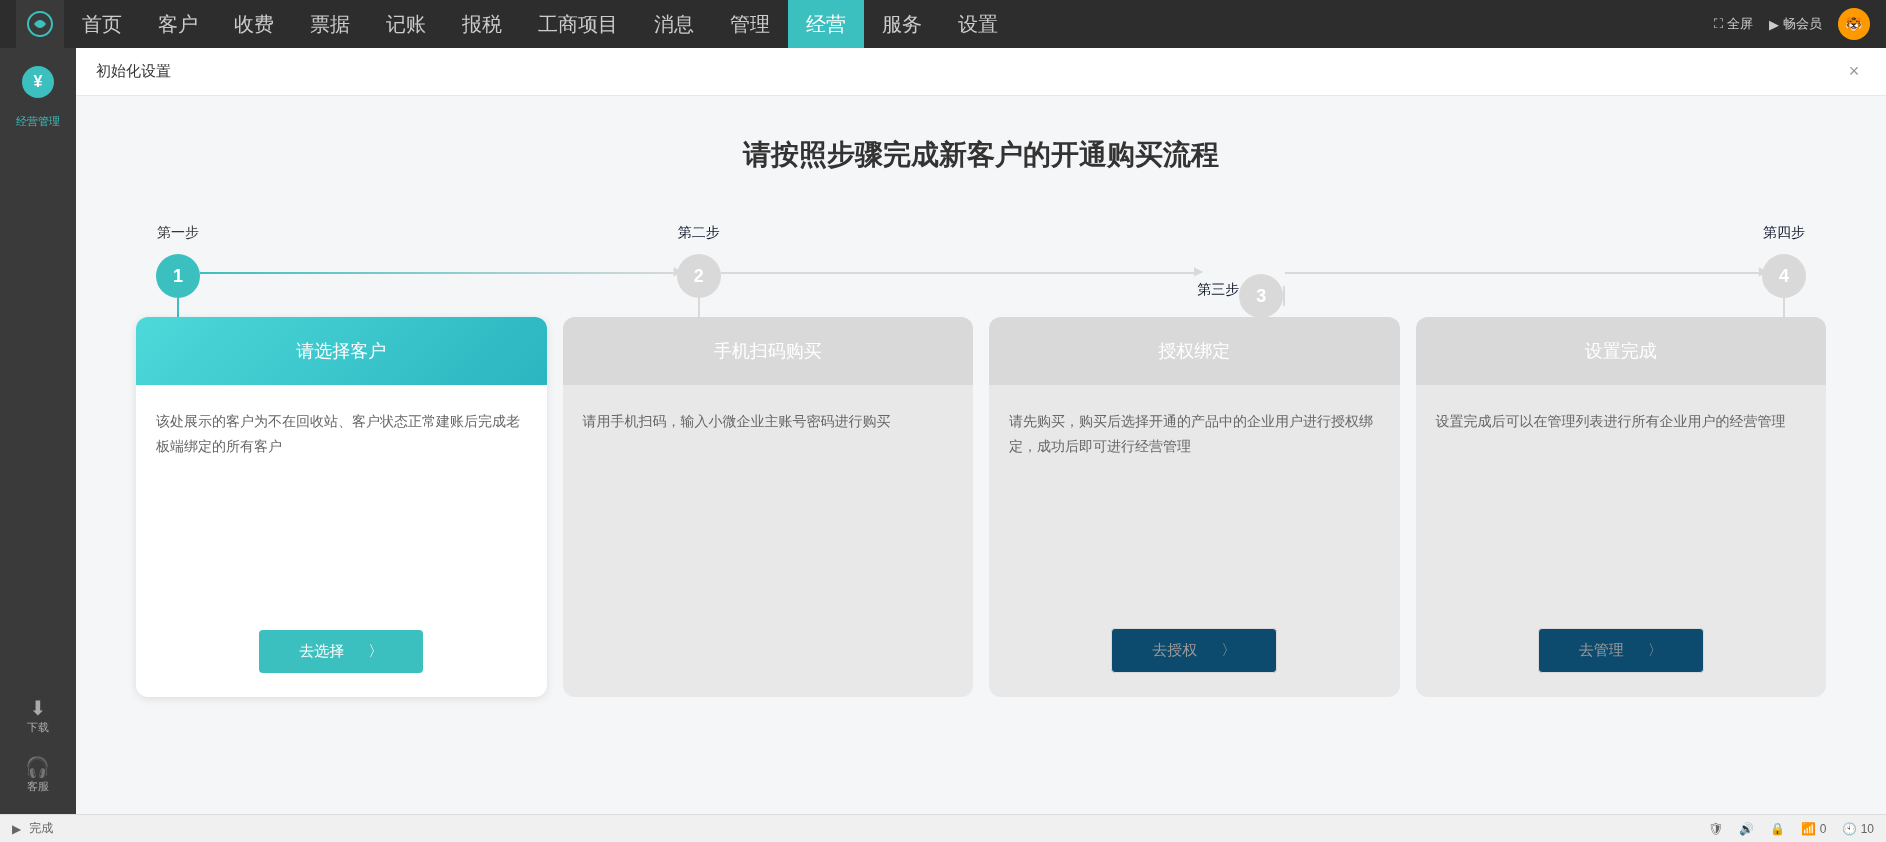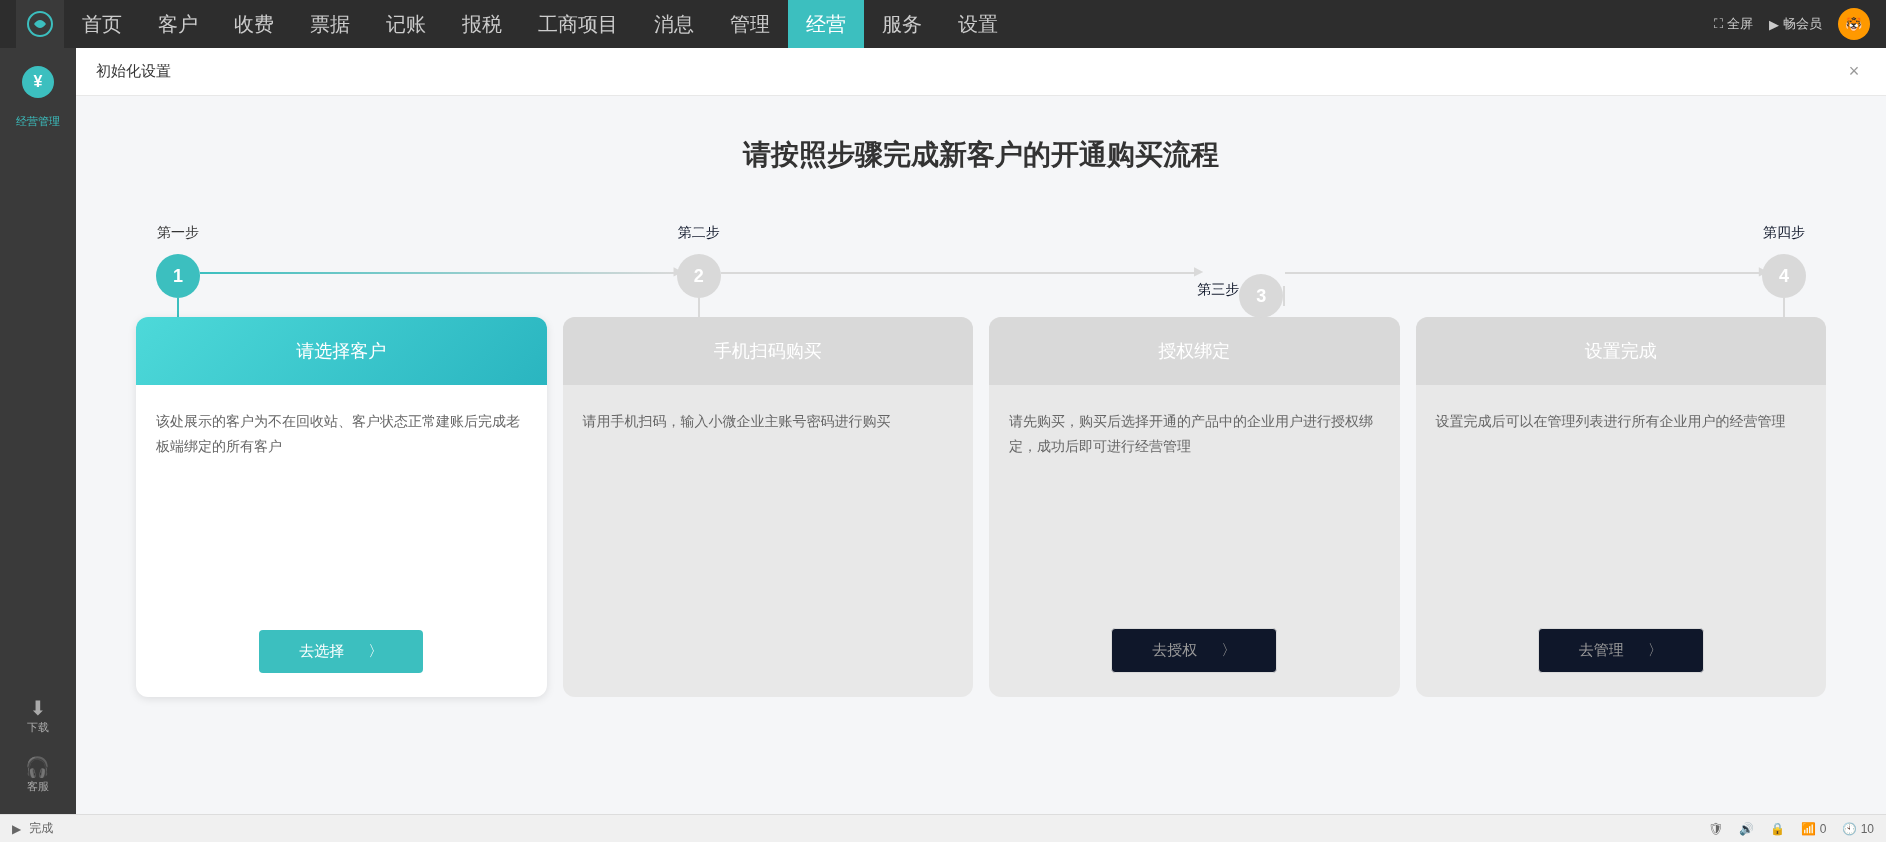--- a/index.html
+++ b/index.html
@@ -213,21 +213,21 @@
       font-size: 15px;
       cursor: pointer;
       border: none;
       display: flex; align-items: center; gap: 24px;
     }
     .btn-action.teal {
       background: #3cbfbf;
       color: #fff;
     }
     .btn-action.gray {
-      background: #0f172a;
+      background: #0c4a6e;
       color: #999;
       border: 1px solid #d9d9d9;
     }
 
     
     .status-bar {
       height: 28px;
       background: #f0f0f0;
       border-top: 1px solid #ddd;
       display: flex;

